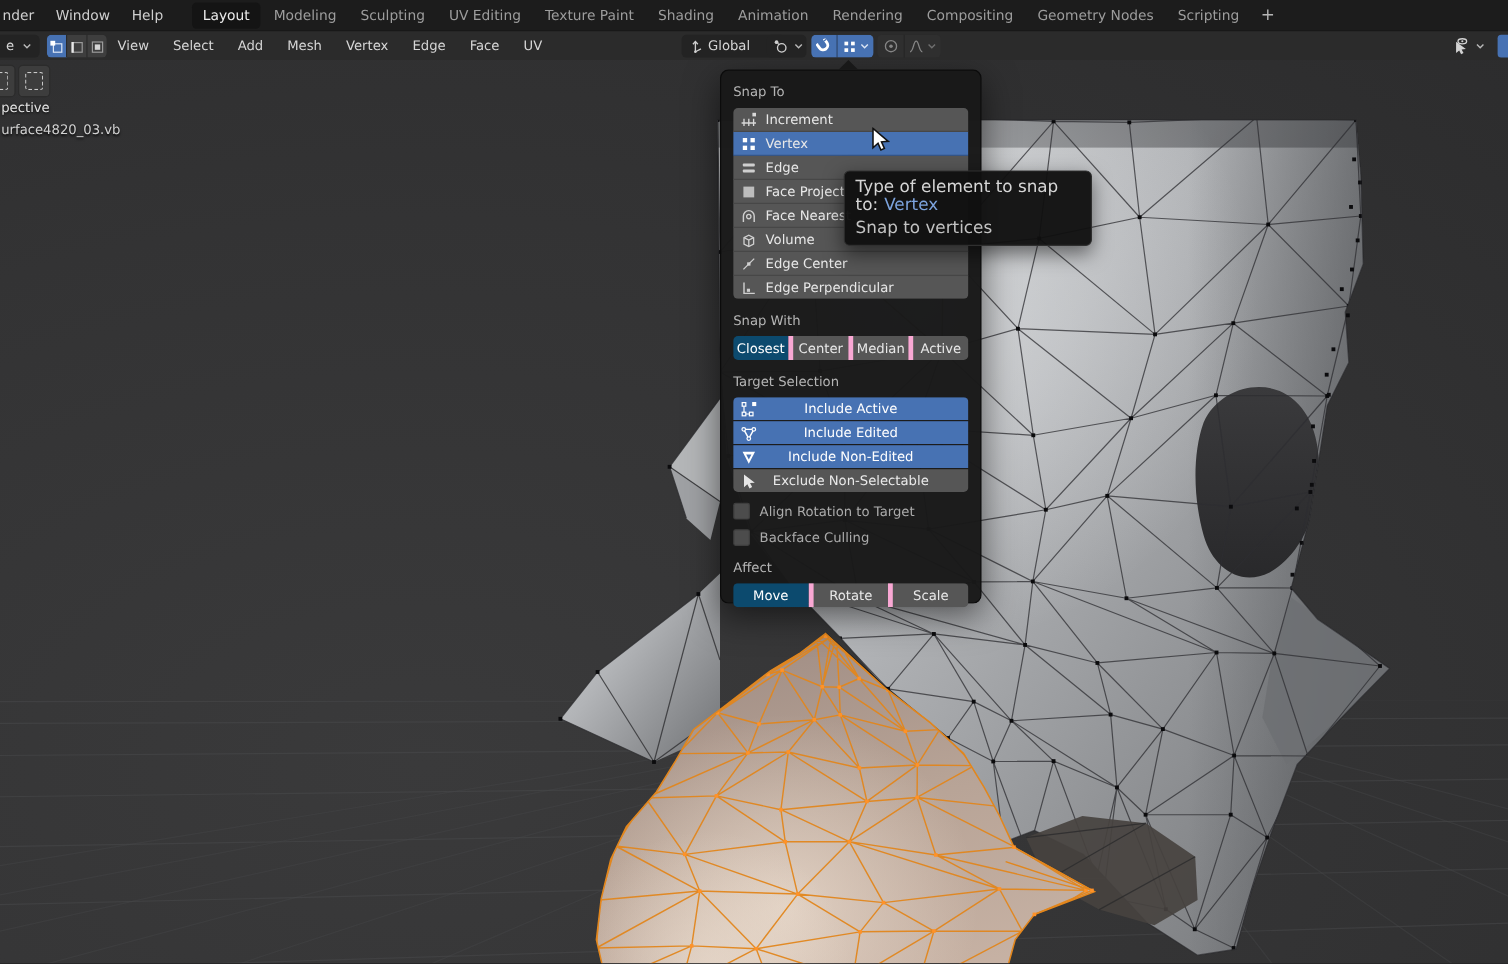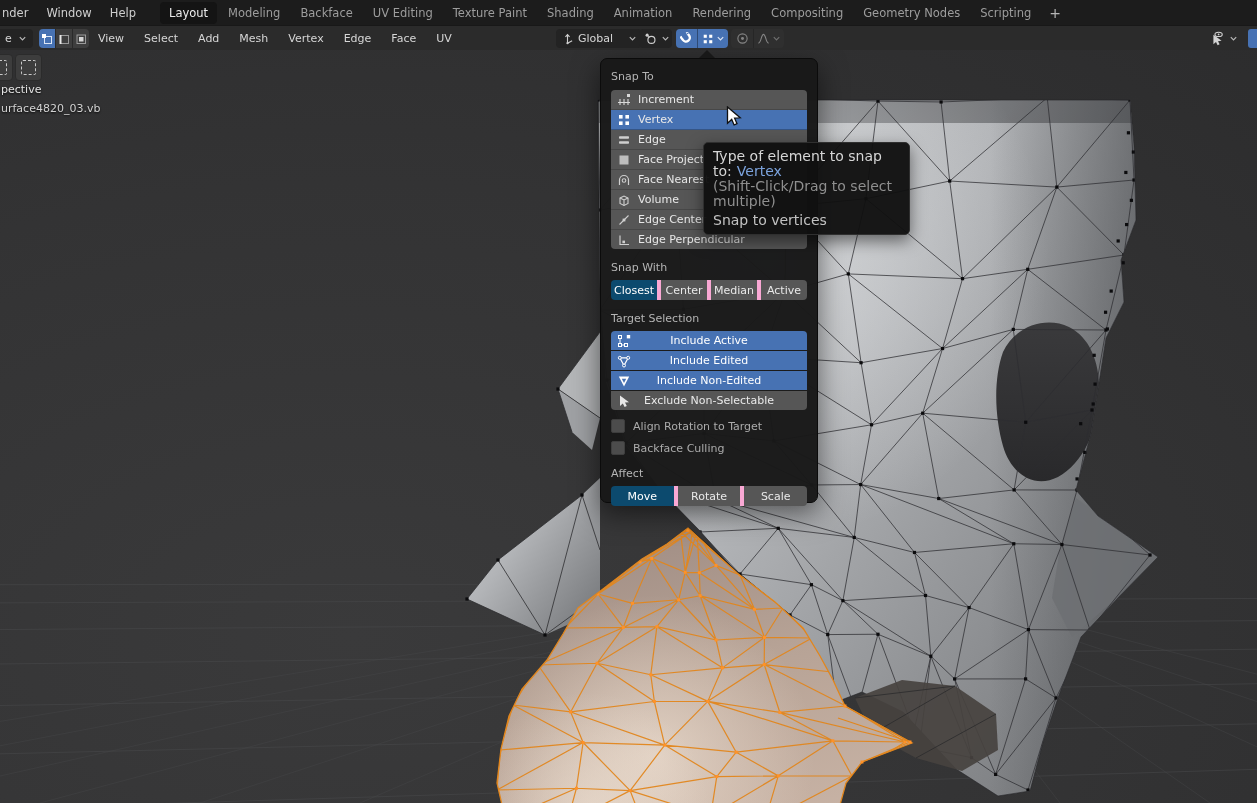--- a/index.html
+++ b/index.html
@@ -22,21 +22,21 @@
     border-top:1px solid #181818;box-sizing:border-box;font-size:11px;color:#d6d6d6;z-index:10;}
   .vh-abs{position:absolute;top:3px;height:19px;display:flex;align-items:center;box-sizing:border-box;}
   .mode-dd{left:0;width:33px;background:#232323;border-radius:0 4px 4px 0;padding-left:5px;gap:6px;}
   .selgroup{left:39px;border-radius:4px;overflow:hidden;}
   .selbtn{width:16px;height:19px;background:#3e3e3e;display:flex;align-items:center;justify-content:center;border-right:1px solid #2a2a2a;}
   .selbtn:last-child{border-right:none;}
   .selbtn.on{background:#4772b3;}
   .vh-menus{position:absolute;left:88px;top:0;height:25px;display:flex;align-items:center;}
   .vh-menu{padding:0 10px;}
   .dd{background:#232323;border-radius:4px;padding:0 5px;gap:4px;}
-  .dd-global{left:556px;width:86px;}
+  .dd-global{left:568px;width:86px;}
   .dd-pivot{left:639px;width:33px;}
   .snapgrp{left:676px;border-radius:4px;overflow:hidden;}
   .snapcell{height:19px;background:#4772b3;display:flex;align-items:center;justify-content:center;}
   .snapcell.b1{width:21px;border-right:1px solid rgba(0,0,0,.35);}
   .snapcell.b2{width:30px;gap:2px;}
   .propgrp{left:731px;border-radius:4px;overflow:hidden;}
   .propcell{height:19px;background:#2f2f2f;display:flex;align-items:center;justify-content:center;}
   .propcell.p1{width:22px;border-right:1px solid #262626;}
   .propcell.p2{width:30px;gap:2px;}
   .gizmoctl{left:1206px;gap:4px;padding:0 4px;}
@@ -89,21 +89,21 @@
 </head>
 <body>
 
 <div class="topbar">
   <span class="tb-menu">nder</span>
   <span class="tb-menu">Window</span>
   <span class="tb-menu">Help</span>
   <div class="tabs">
     <span class="tab active">Layout</span>
     <span class="tab">Modeling</span>
-    <span class="tab">Backface</span>
+    <span class="tab">Sculpting</span>
     <span class="tab">UV Editing</span>
     <span class="tab">Texture Paint</span>
     <span class="tab">Shading</span>
     <span class="tab">Animation</span>
     <span class="tab">Rendering</span>
     <span class="tab">Compositing</span>
     <span class="tab">Geometry Nodes</span>
     <span class="tab">Scripting</span>
     <span class="tab-add">+</span>
   </div>
@@ -674,21 +674,20 @@
       <div class="seg-cell sel">Move</div>
       <div class="seg-cell">Rotate</div>
       <div class="seg-cell">Scale</div>
     </div>
   </div>
 
   <div class="tooltip">
     <div class="tt-l1">
       <span>Type of element to snap to:</span><span class="tt-val">Vertex</span>
     </div>
-    <div class="tt-l2">(Shift-Click/Drag to select multiple)</div>
     <div class="tt-l3">Snap to vertices</div>
   </div>
 
   <div class="cursor">
     <svg width="19" height="21" viewBox="0 0 19 21">
         <path d="M1.5,1 L1.5,17.2 L5.7,13.4 L8.1,19 L11,17.7 L8.6,12.2 L14.2,11.8 Z" fill="#ffffff" stroke="#111111" stroke-width="1.3"></path>
       </svg>
   </div>
 </div>
 

